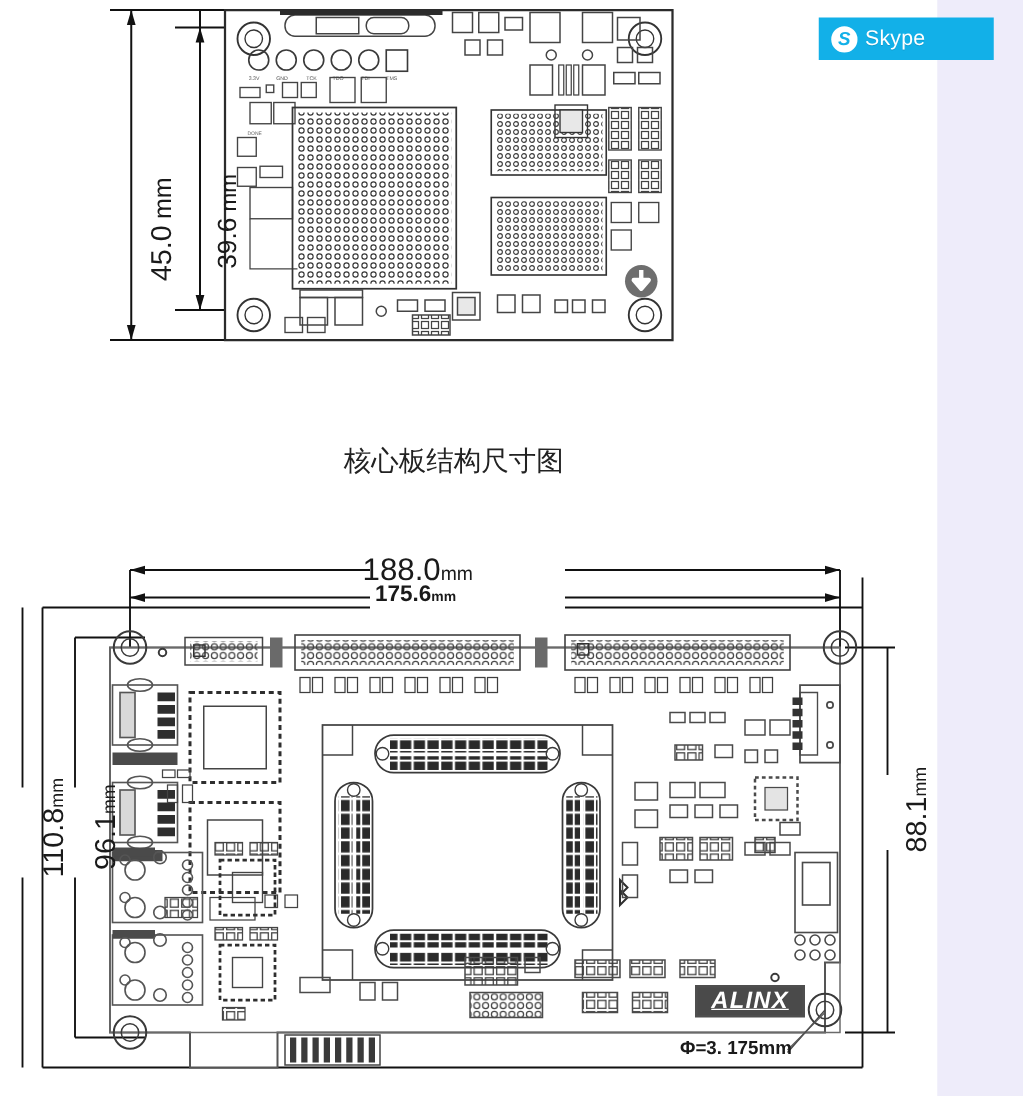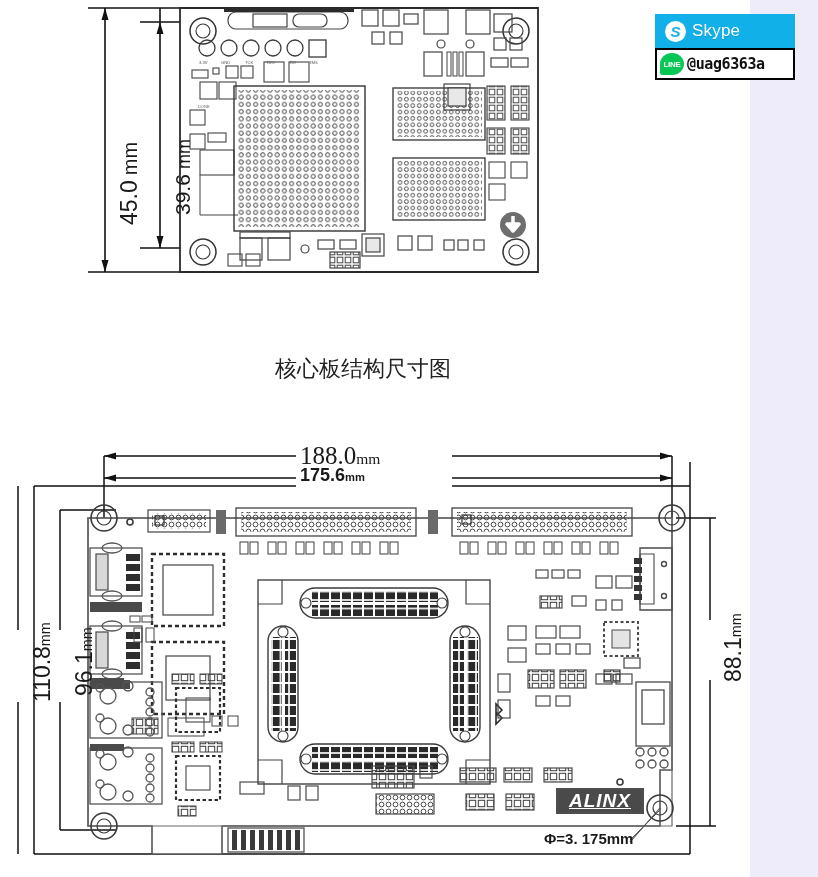--- a/index.html
+++ b/index.html
@@ -616,21 +616,21 @@
 
       <g>
         <rect x="556" y="358" width="88" height="26" fill="#4e4e4e"></rect>
       </g>
 
       <line x1="630" y1="410" x2="660" y2="380" stroke="#555" stroke-width="1"></line>
     </svg>
 
     <div class="alinx-logo" style="left:558px;top:360px;width:84px;height:22px;font-size:19px;text-decoration:underline;">ALINX</div>
 
-    <div class="dimtext" style="left:300px;top:12px;font-size:25px;font-family:Liberation Serif, serif;"><span>188.0</span><span class="u">mm</span></div>
+    <div class="dimtext" style="left:290px;top:12px;font-size:25px;"><span>188.0</span><span class="u">mm</span></div>
 
     <div class="dimtext" style="left:300px;top:35px;font-size:18px;font-weight:bold;"><span>175.6</span><span class="u">mm</span></div>
 
     <div class="dimtext vert" style="left:29px;top:272px;font-size:23px;transform:rotate(-90deg);"><span>110.8</span><span class="u">mm</span></div>
 
     <div class="dimtext vert" style="left:71px;top:266px;font-size:23px;transform:rotate(-90deg);"><span>96.1</span><span class="u">mm</span></div>
 
     <div class="dimtext vert" style="left:720px;top:252px;font-size:23px;transform:rotate(-90deg);"><span>88.1</span><span class="u">mm</span></div>
 
     <div class="dimtext" style="left:544px;top:400px;font-size:15px;font-weight:bold;"><span>Φ=3. 175mm</span></div>
@@ -638,17 +638,13 @@
 
 </div>
 
 <div class="right-gutter"></div>
 
 <div class="contact-badge">
   <div class="skype-bar">
     <span class="skype-logo">S</span>
     <span class="skype-text">Skype</span>
   </div>
-  <div class="line-bar">
-    <span class="line-logo">LINE</span>
-    <span class="line-text">@uag6363a</span>
-  </div>
 </div>
 
 </body></html>

